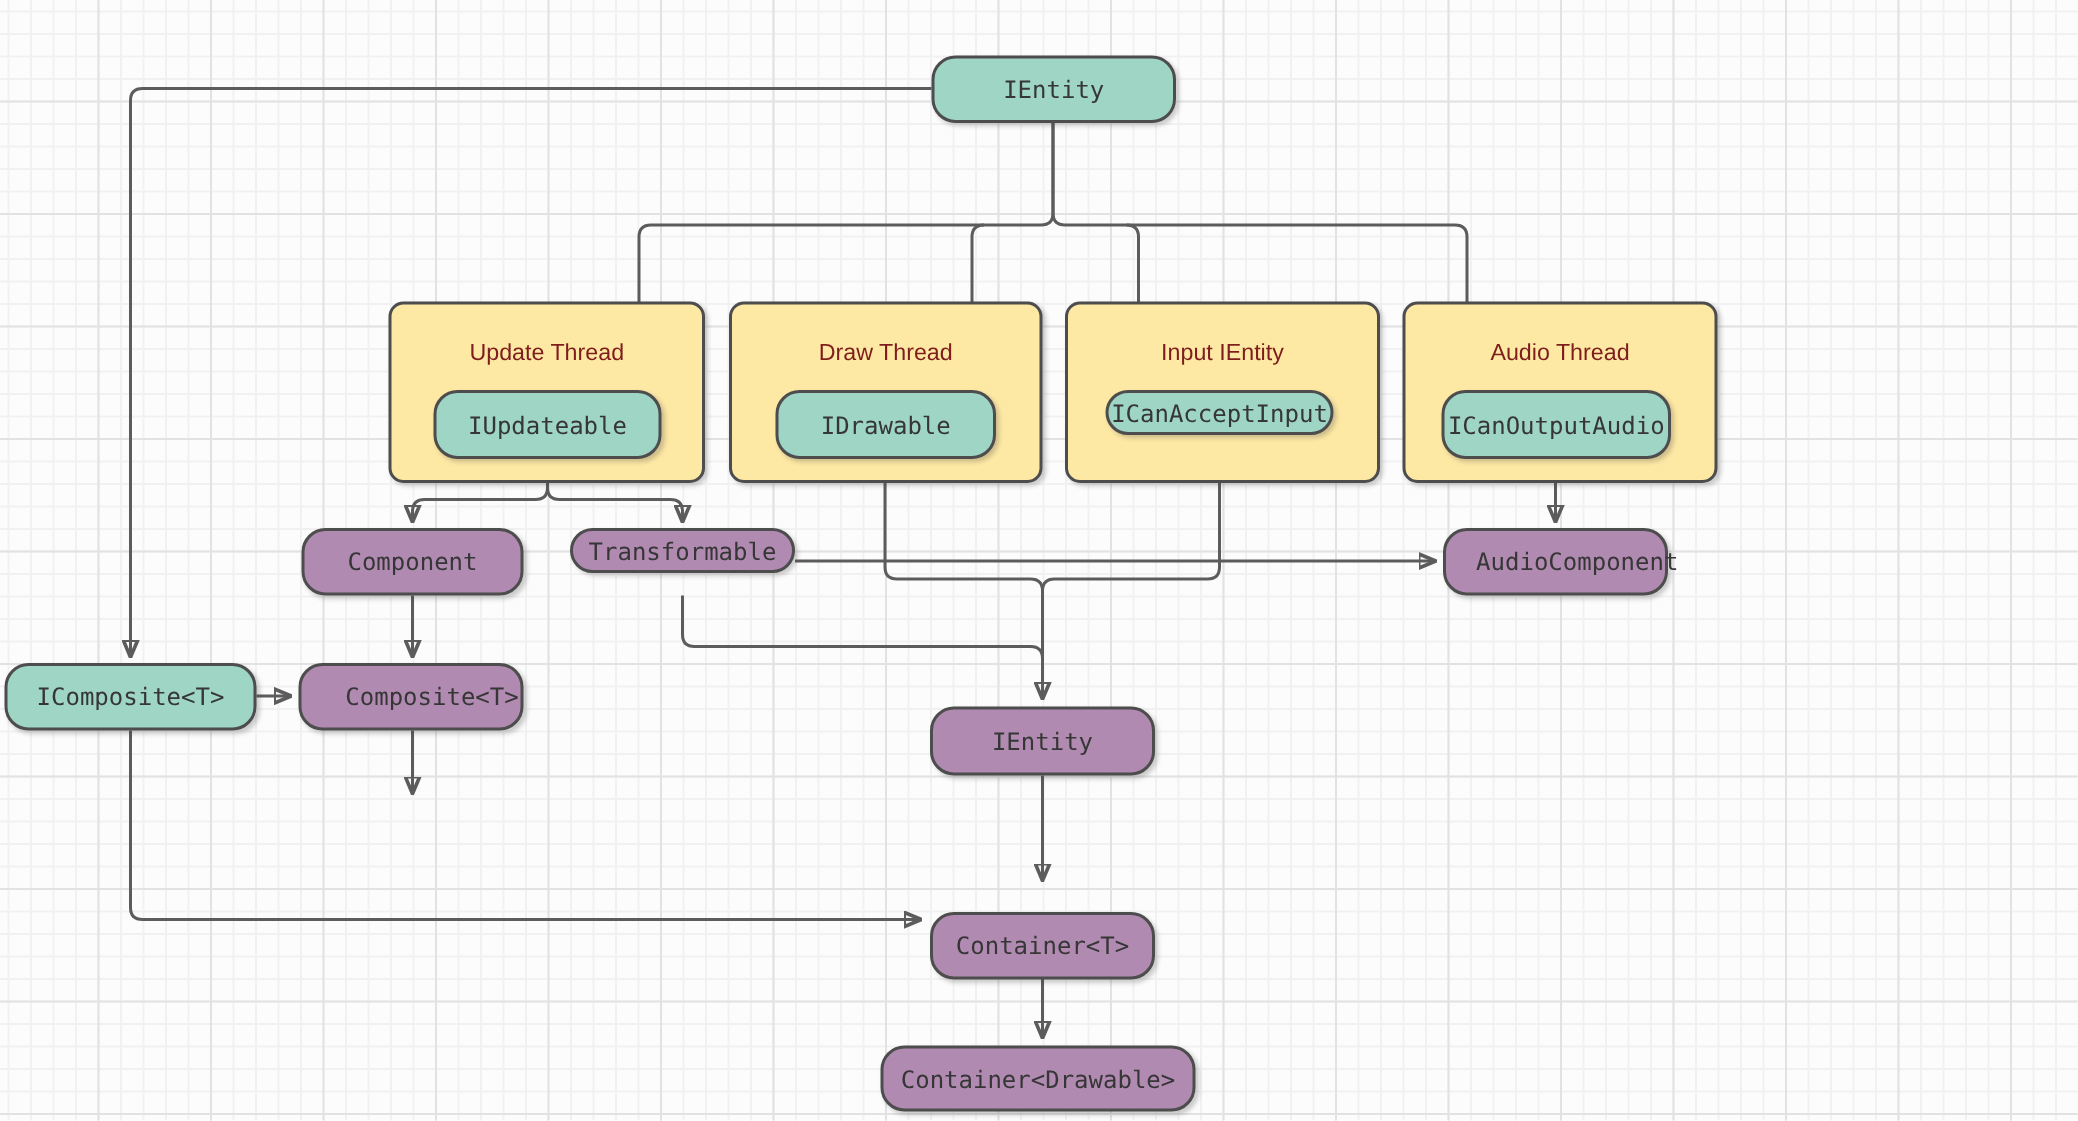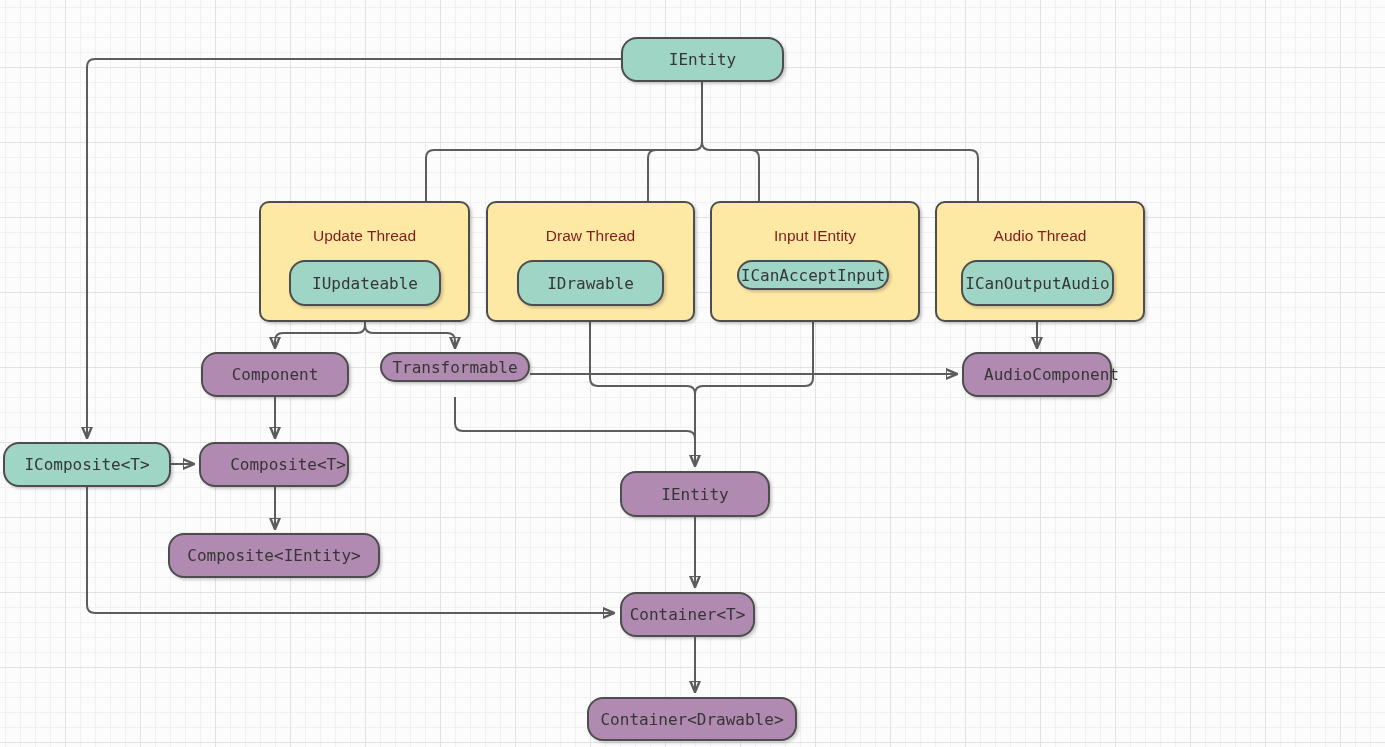--- a/index.html
+++ b/index.html
@@ -52,21 +52,21 @@
   #n-idrawable          {left:517px;top:260px;width:147px;height:46px;}
   #n-icanacceptinput    {left:737px;top:260px;width:152px;height:30px;}
   #n-icanoutputaudio    {left:961px;top:260px;width:153px;height:46px;}
   #n-component          {left:201px;top:352px;width:148px;height:45px;}
   #n-transformable      {left:380px;top:352px;width:150px;height:30px;}
   #n-audiocomponent     {left:962px;top:352px;width:150px;height:45px;padding-left:29px;}
   #n-icomposite-t       {left:3px;  top:442px;width:168px;height:45px;align-items:center;}
   #n-composite-t        {left:199px;top:442px;width:150px;height:45px;padding-left:28px;}
   #n-composite-ientity  {left:168px;top:533px;width:212px;height:45px;}
   #n-drawable           {left:620px;top:471px;width:150px;height:46px;}
-  #n-container-t        {left:620px;top:592px;width:135px;height:45px;}
+  #n-container-t        {left:620px;top:608px;width:150px;height:45px;}
   #n-container-drawable {left:587px;top:697px;width:210px;height:44px;}
 </style>
 </head>
 <body>
 
 <div class="canvas">
 
   <svg class="edges" viewBox="0 0 1385 747" xmlns="http://www.w3.org/2000/svg">
     <defs>
       <marker id="arw" markerWidth="6" markerHeight="6" viewBox="0 0 10 10" refX="8.5" refY="5" orient="auto">
@@ -130,23 +130,20 @@
   </div>
   <div class="box cls" id="n-transformable">
     <span class="label">Transformable</span>
   </div>
   <div class="box cls" id="n-audiocomponent">
     <span class="label">AudioComponent</span>
   </div>
   <div class="box cls" id="n-composite-t">
     <span class="label">Composite&lt;T&gt;</span>
   </div>
-  <div class="box cls" id="n-composite-ientity">
-    <span class="label">Composite&lt;IEntity&gt;</span>
-  </div>
   <div class="box cls" id="n-drawable">
     <span class="label">IEntity</span>
   </div>
   <div class="box cls" id="n-container-t">
     <span class="label">Container&lt;T&gt;</span>
   </div>
   <div class="box cls" id="n-container-drawable">
     <span class="label">Container&lt;Drawable&gt;</span>
   </div>
 

